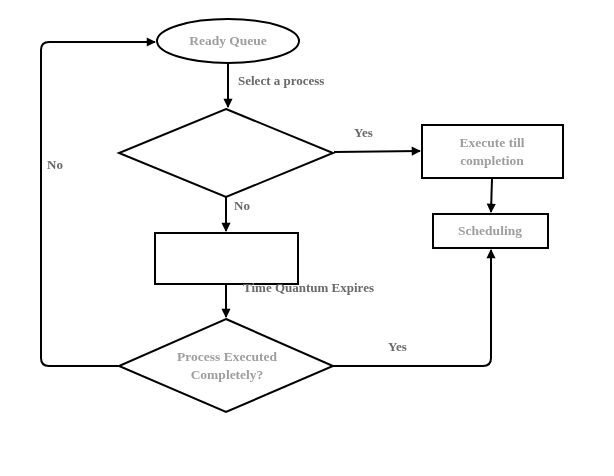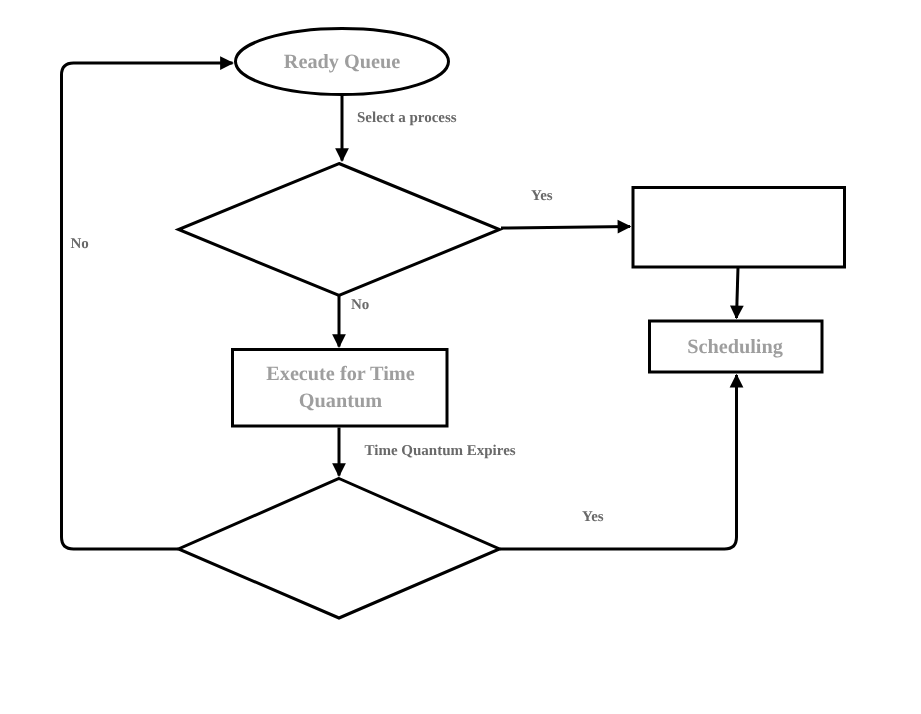--- a/index.html
+++ b/index.html
@@ -29,27 +29,27 @@
   #lbl-burst     { left: 227px; top: 153px; width: 110px; }
   #lbl-exec-till { left: 492px; top: 152px; width: 95px;  }
   #lbl-term      { left: 490px; top: 231px; width: 105px; }
   #lbl-exec-for  { left: 227px; top: 258px; width: 115px; }
   #lbl-process   { left: 227px; top: 366px; width: 135px; }
 
   .edge-label {
     position: absolute;
     color: var(--edge-label-text, #696969);
     font-weight: bold;
-    font-size: 10px;
+    font-size: 13px;
     white-space: nowrap;
   }
   #lbl-select     { left: 238px; top: 73px;  }
   #lbl-yes-top    { left: 354px; top: 125px; }
   #lbl-no-top     { left: 234px; top: 198px; }
-  #lbl-expires    { left: 243px; top: 295px; }
+  #lbl-expires    { left: 243px; top: 280px; }
   #lbl-yes-bottom { left: 388px; top: 339px; }
   #lbl-no-loop    { left: 47px;  top: 157px; }
 
   .caption {
     position: absolute;
     left: 261px;
     top: 440px;
     transform: translateX(-50%);
     font-size: 14px;
     font-weight: bold;
@@ -79,22 +79,23 @@
     <path class="edge" marker-end="url(#arw)" d="M228,63 L228,107"></path>
     <path class="edge" marker-end="url(#arw)" d="M334,152 L420,151"></path>
     <path class="edge" marker-end="url(#arw)" d="M226,197 L226,231"></path>
     <path class="edge" marker-end="url(#arw)" d="M492,178 L491,212"></path>
     <path class="edge" marker-end="url(#arw)" d="M226,285 L226,317"></path>
     <path class="edge" marker-end="url(#arw)" d="M333,366 L483,366 Q491,366 491,358 L491,250"></path>
     <path class="edge" marker-end="url(#arw)" d="M119,366 L49,366 Q41,366 41,358 L41,50 Q41,42 49,42 L155,42"></path>
   </svg>
 
   <div class="node-label" id="lbl-ready">Ready Queue</div>
+  <div class="node-label" id="lbl-exec-till">Execute till completion</div>
   <div class="node-label" id="lbl-term">Scheduling</div>
-  <div class="node-label" id="lbl-exec-for">Execute for Time Quantum</div>
+  <div class="node-label" id="lbl-process">Process Executed Completely?</div>
 
   <div class="edge-label" id="lbl-select">Select a process</div>
   <div class="edge-label" id="lbl-yes-top">Yes</div>
   <div class="edge-label" id="lbl-no-top">No</div>
   <div class="edge-label" id="lbl-expires">Time Quantum Expires</div>
   <div class="edge-label" id="lbl-yes-bottom">Yes</div>
   <div class="edge-label" id="lbl-no-loop">No</div>
 
 </div>
 

